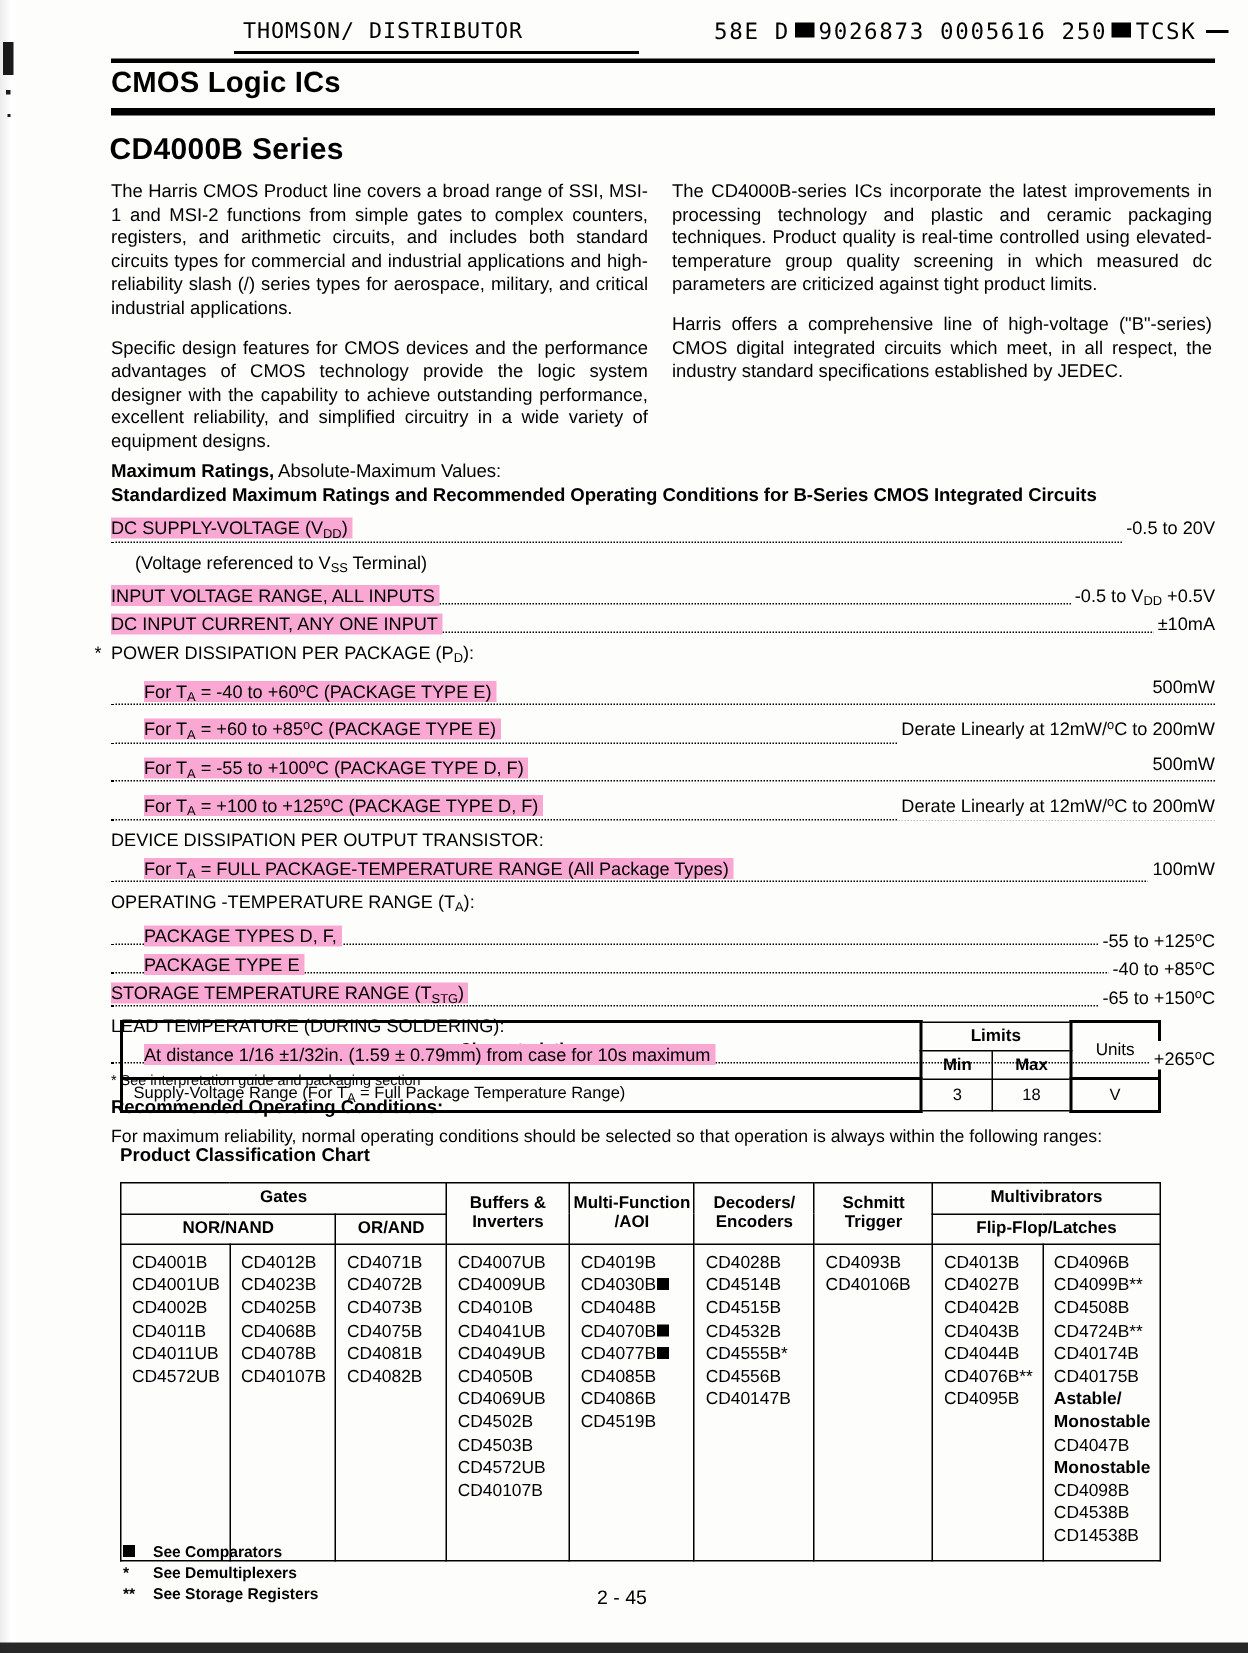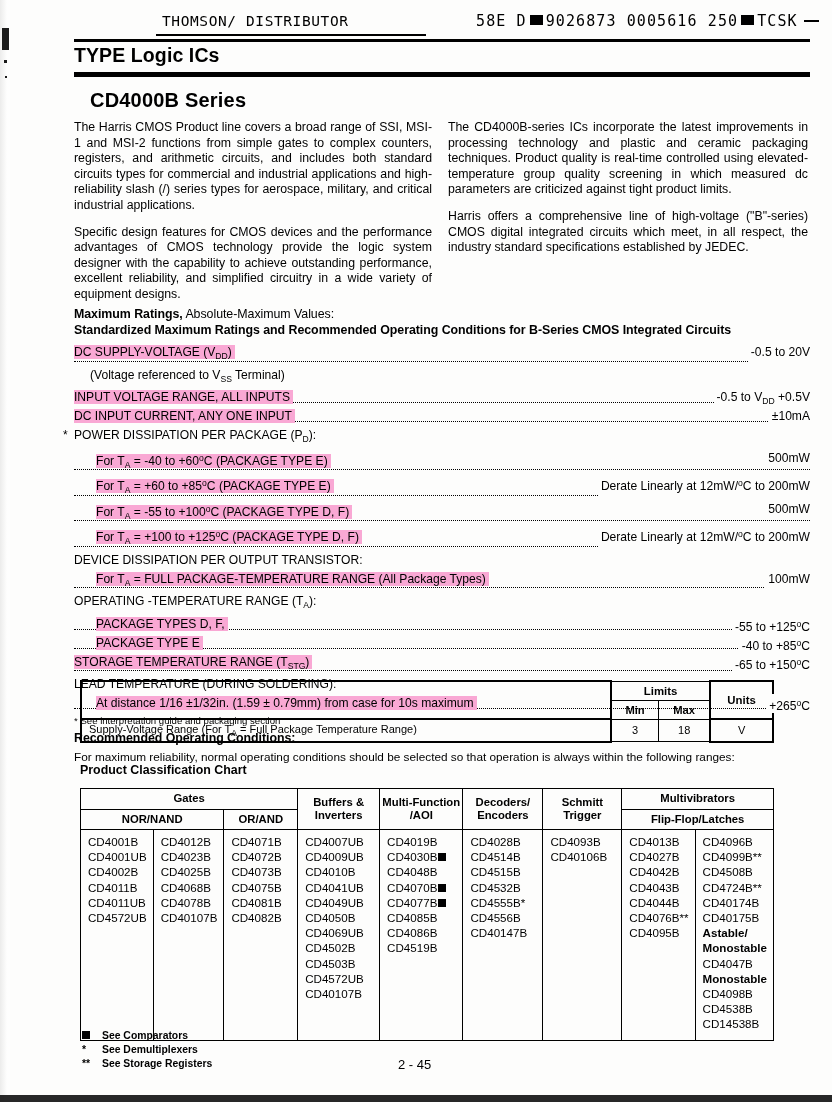--- a/index.html
+++ b/index.html
@@ -100,21 +100,21 @@
   .chapter-title {
     position: absolute;
     left: 74px; top: 44px;
     font-size: 19.5px;
     font-weight: bold;
     letter-spacing: .1px;
   }
 
   .series-title {
     position: absolute;
-    left: 90px; top: 89px;
+    left: 73px; top: 89px;
     font-size: 20px;
     font-weight: bold;
     letter-spacing: .2px;
   }
 
   
   .col {
     position: absolute;
     font-size: 12.3px;
     line-height: 15.6px;
@@ -276,21 +276,21 @@
   <div class="scan-mark" style="left:5px;top:76px;width:2px;height:2px;"></div>
   <div class="scan-edge-bottom"></div>
 
   <div class="tophdr">
     <div class="dist">THOMSON/ DISTRIBUTOR</div>
     <div class="dist-underline"></div>
     <div class="code"><span>58E D</span><span class="blk"></span><span>9026873 0005616 250</span><span class="blk"></span><span>TCSK</span><span class="dashmark"></span></div>
   </div>
 
   <div class="rule-thin" style="left:74px;top:39px;width:736px;"></div>
-  <div class="chapter-title">TYPE Logic ICs</div>
+  <div class="chapter-title">CMOS Logic ICs</div>
   <div class="rule-thick" style="left:74px;top:72px;width:736px;"></div>
 
   <div class="series-title">CD4000B Series</div>
 
   <div class="col col-left">
     <p>The Harris CMOS Product line covers a broad range of SSI, MSI-1 and MSI-2 functions from simple gates to complex counters, registers, and arithmetic circuits, and includes both standard circuits types for commercial and industrial applications and high-reliability slash (/) series types for aerospace, military, and critical industrial applications.</p>
     <p>Specific design features for CMOS devices and the performance advantages of CMOS technology provide the logic system designer with the capability to achieve outstanding performance, excellent reliability, and simplified circuitry in a wide variety of equipment designs.</p>
   </div>
   <div class="col col-right">
     <p>The CD4000B-series ICs incorporate the latest improvements in processing technology and plastic and ceramic packaging techniques. Product quality is real-time controlled using elevated-temperature group quality screening in which measured dc parameters are criticized against tight product limits.</p>
@@ -387,21 +387,21 @@
 
     <div class="sec-head" style="margin-top:3px;margin-bottom:3px;">Recommended Operating Conditions:</div>
     <div class="plain" style="font-size:11.8px;">For maximum reliability, normal operating conditions should be selected so that operation is always within the following ranges:</div>
   </div>
 
   <table class="roc">
     <tbody>
         <tr>
       <td class="outer char-head" rowspan="2">Characteristics</td>
       <td class="lim-head" colspan="2">Limits</td>
-      <td class="outer units-head" rowspan="2" style="font-weight:bold;font-size:11.4px;">Units</td>
+      <td class="outer units-head" rowspan="2" style="font-weight:normal;font-size:11.4px;">Units</td>
     </tr>
     <tr>
       <td class="mm-head">Min</td>
       <td class="mm-head">Max</td>
     </tr>
     <tr>
       <td class="outer charcell">Supply-Voltage Range (For T<sub>A</sub> = Full Package Temperature Range)</td>
       <td>3</td>
       <td>18</td>
       <td class="outer">V</td>

